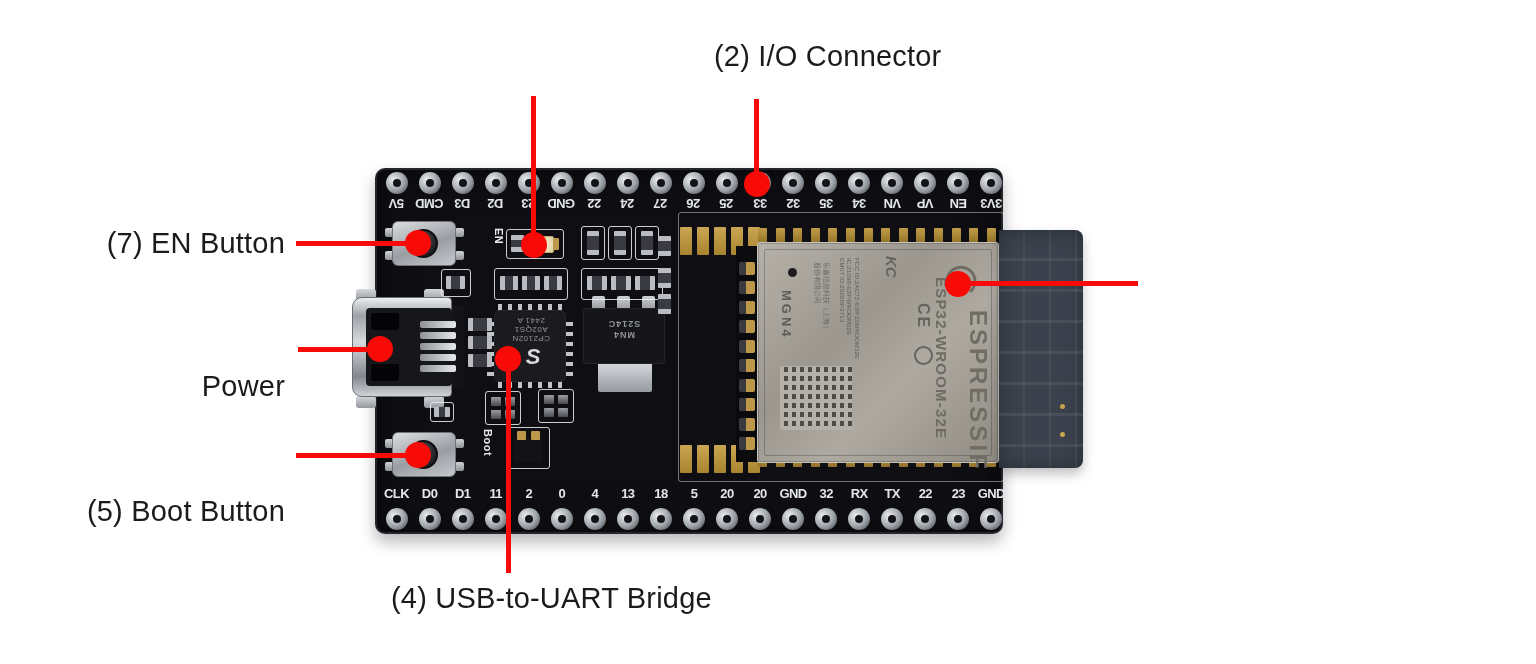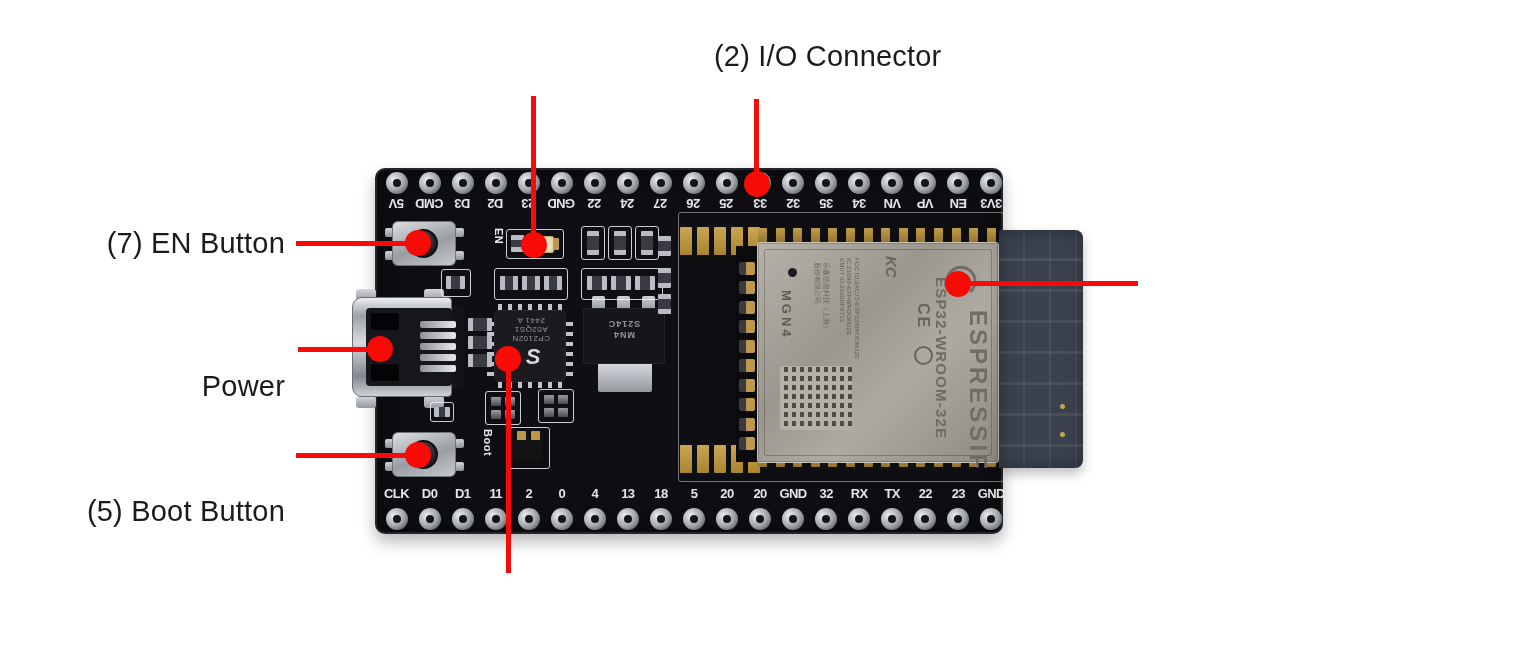--- a/index.html
+++ b/index.html
@@ -409,17 +409,18 @@
   <div class="red-line" style="left:296px;top:241px;width:122px;height:5px;"></div>
   <span class="red-dot" style="left:521px;top:232px;"></span>
   <span class="red-dot" style="left:744px;top:171px;"></span>
   <span class="red-dot" style="left:945px;top:271px;"></span>
   <span class="red-dot" style="left:495px;top:346px;"></span>
   <span class="red-dot" style="left:405px;top:442px;"></span>
   <span class="red-dot" style="left:367px;top:336px;"></span>
   <span class="red-dot" style="left:405px;top:230px;"></span>
 
   <div class="lbl" style="left:714px;top:40px;">(2) I/O Connector</div>
+  <div class="lbl" style="left:391px;top:582px;">(4) USB-to-UART Bridge</div>
   <div class="lbl right" style="top:456px;margin-top:39px;">(5) Boot Button</div>
   <div class="lbl right" style="top:370px;">Power</div>
   <div class="lbl right" style="top:227px;">(7) EN Button</div>
 
 </div>
 
 </body></html>

